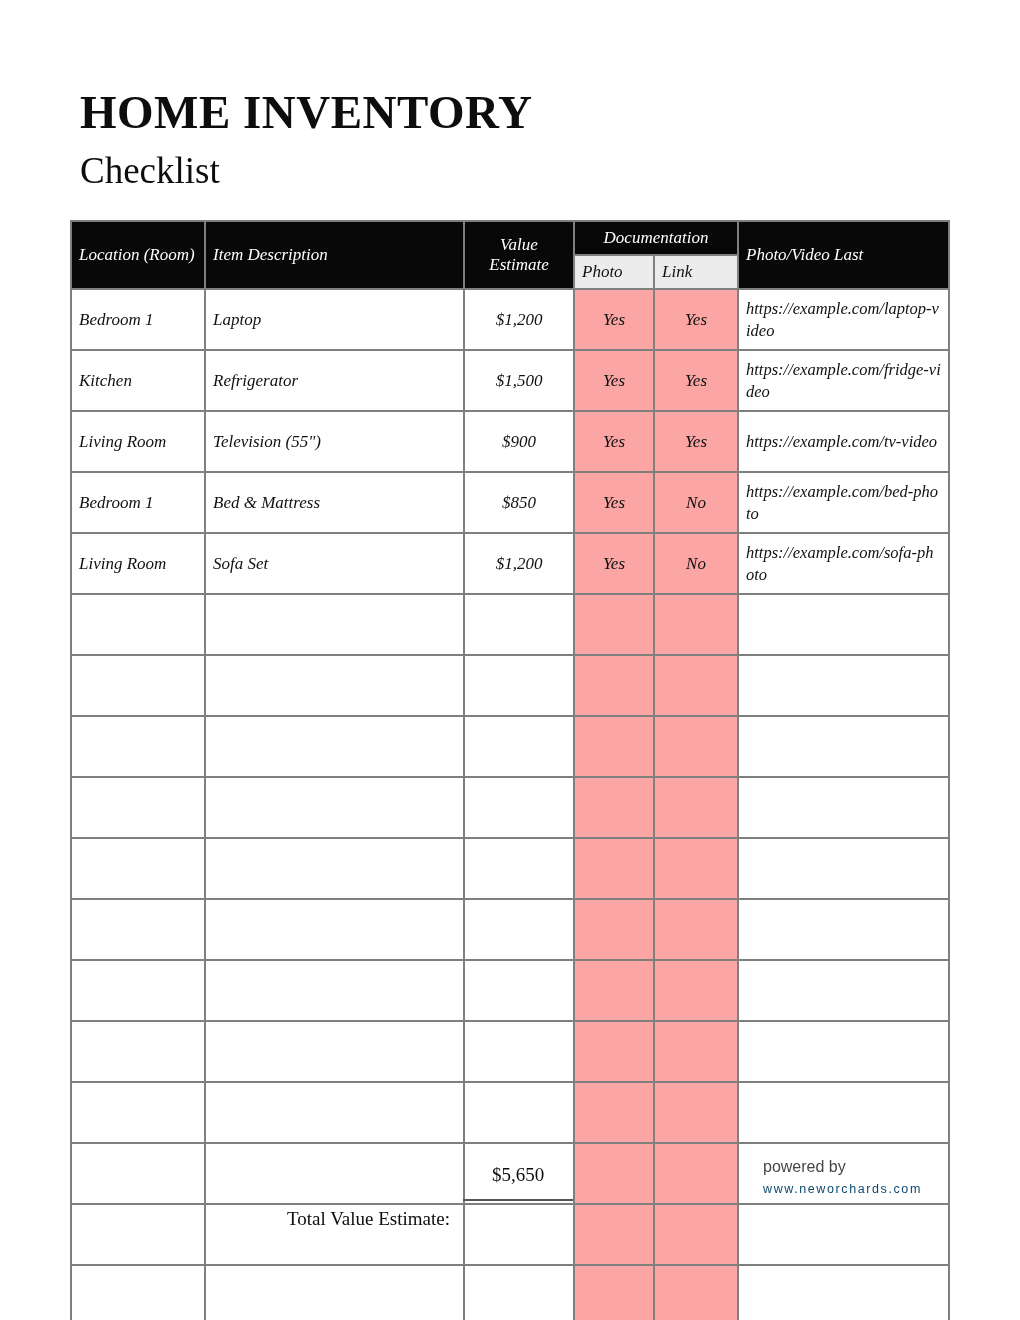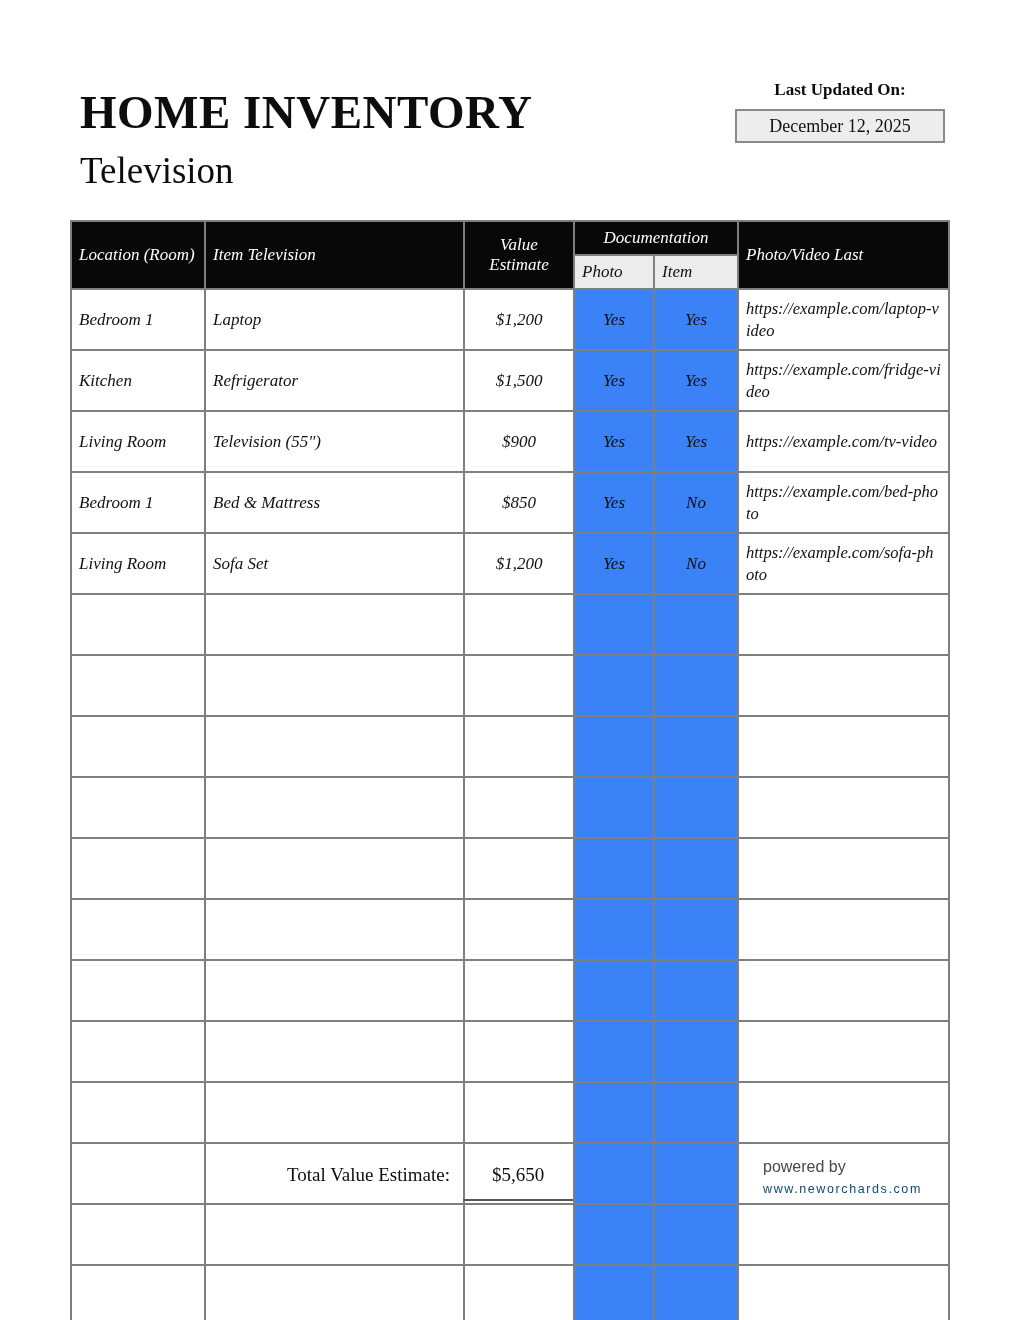--- a/index.html
+++ b/index.html
@@ -59,27 +59,27 @@
     padding: 2px 7px;
     vertical-align: middle;
   }
   thead tr { height: 34px; }
   tbody tr { height: 61px; }
 
   .th-dark { background: #080808; color: #ffffff; font-weight: 400; }
   .th-sub  { background: #ececec; color: #111; font-weight: 400; text-align: left; }
   .left    { text-align: left; }
   .center  { text-align: center; }
-  .shade   { background: #3b82f6; }
+  .shade   { background: #fca5a5; }
   td.link  { word-break: break-all; line-height: 1.3; font-size: 16.5px; padding: 2px 6px; }
 
   
   .total-label {
     position: absolute;
-    left: 70px; top: 1164px;
+    left: 70px; top: 1208px;
     width: 380px;
     text-align: right;
     font-size: 19px;
     color: #0d0d0d;
   }
   .total-value {
     position: absolute;
     left: 463px; top: 1164px;
     width: 110px;
     text-align: center;
@@ -95,50 +95,44 @@
   .brand      { font-size: 25px; font-weight: 700; margin-top: 3px; letter-spacing: 0.3px; }
   .website    { font-size: 12.5px; color: #0c4a6e; letter-spacing: 1.6px; margin-top: 6px; }
 </style>
 </head>
 <body>
 
 <div class="page">
 
   <div class="title-block">
     <div class="page-title">HOME INVENTORY</div>
-    <div class="page-subtitle">Television</div>
+    <div class="page-subtitle">Checklist</div>
   </div>
 
-  <div class="updated-block">
-    <div class="updated-label">Last Updated On:</div>
-    <div class="date-box">
-      <span>December 12, 2025</span>
-    </div>
-  </div>
 
   <table class="inventory">
     <colgroup>
       <col style="width:134px">
       <col style="width:259px">
       <col style="width:110px">
       <col style="width:80px">
       <col style="width:84px">
       <col style="width:211px">
     </colgroup>
     <thead>
       <tr>
         <th rowspan="2" class="th-dark left">Location (Room)</th>
-        <th rowspan="2" class="th-dark left">Item Television</th>
+        <th rowspan="2" class="th-dark left">Item Description</th>
         <th rowspan="2" class="th-dark center">Value Estimate</th>
         <th colspan="2" class="th-dark center">Documentation</th>
         <th rowspan="2" class="th-dark left">Photo/Video Last</th>
       </tr>
       <tr>
         <th class="th-sub">Photo</th>
-        <th class="th-sub">Item</th>
+        <th class="th-sub">Link</th>
       </tr>
     </thead>
     <tbody id="tbody">
         <tr>
           <td class="left">Bedroom 1</td>
           <td class="left">Laptop</td>
           <td class="center">$1,200</td>
           <td class="center shade">Yes</td>
           <td class="center shade">Yes</td>
           <td class="left link">https://example.com/laptop-video</td>

